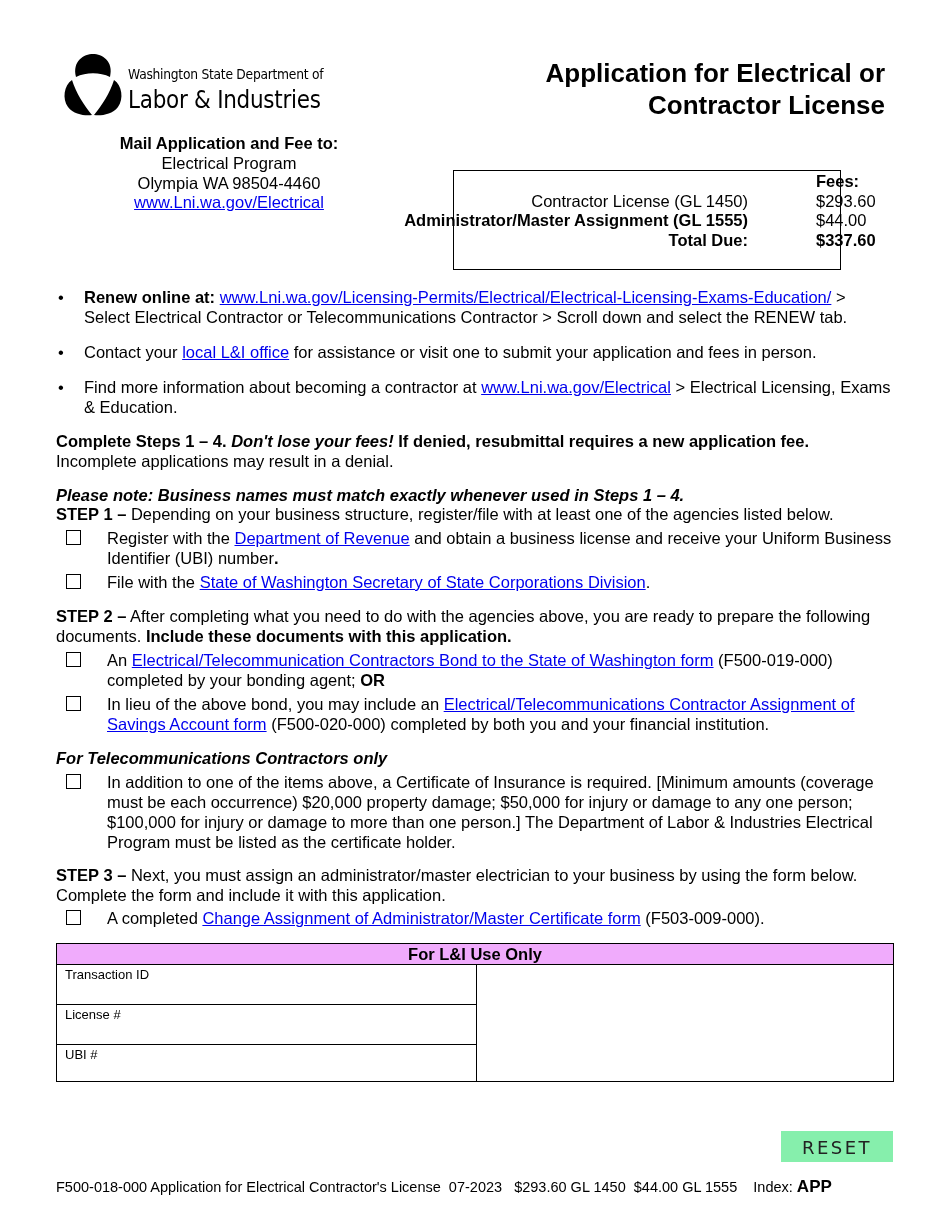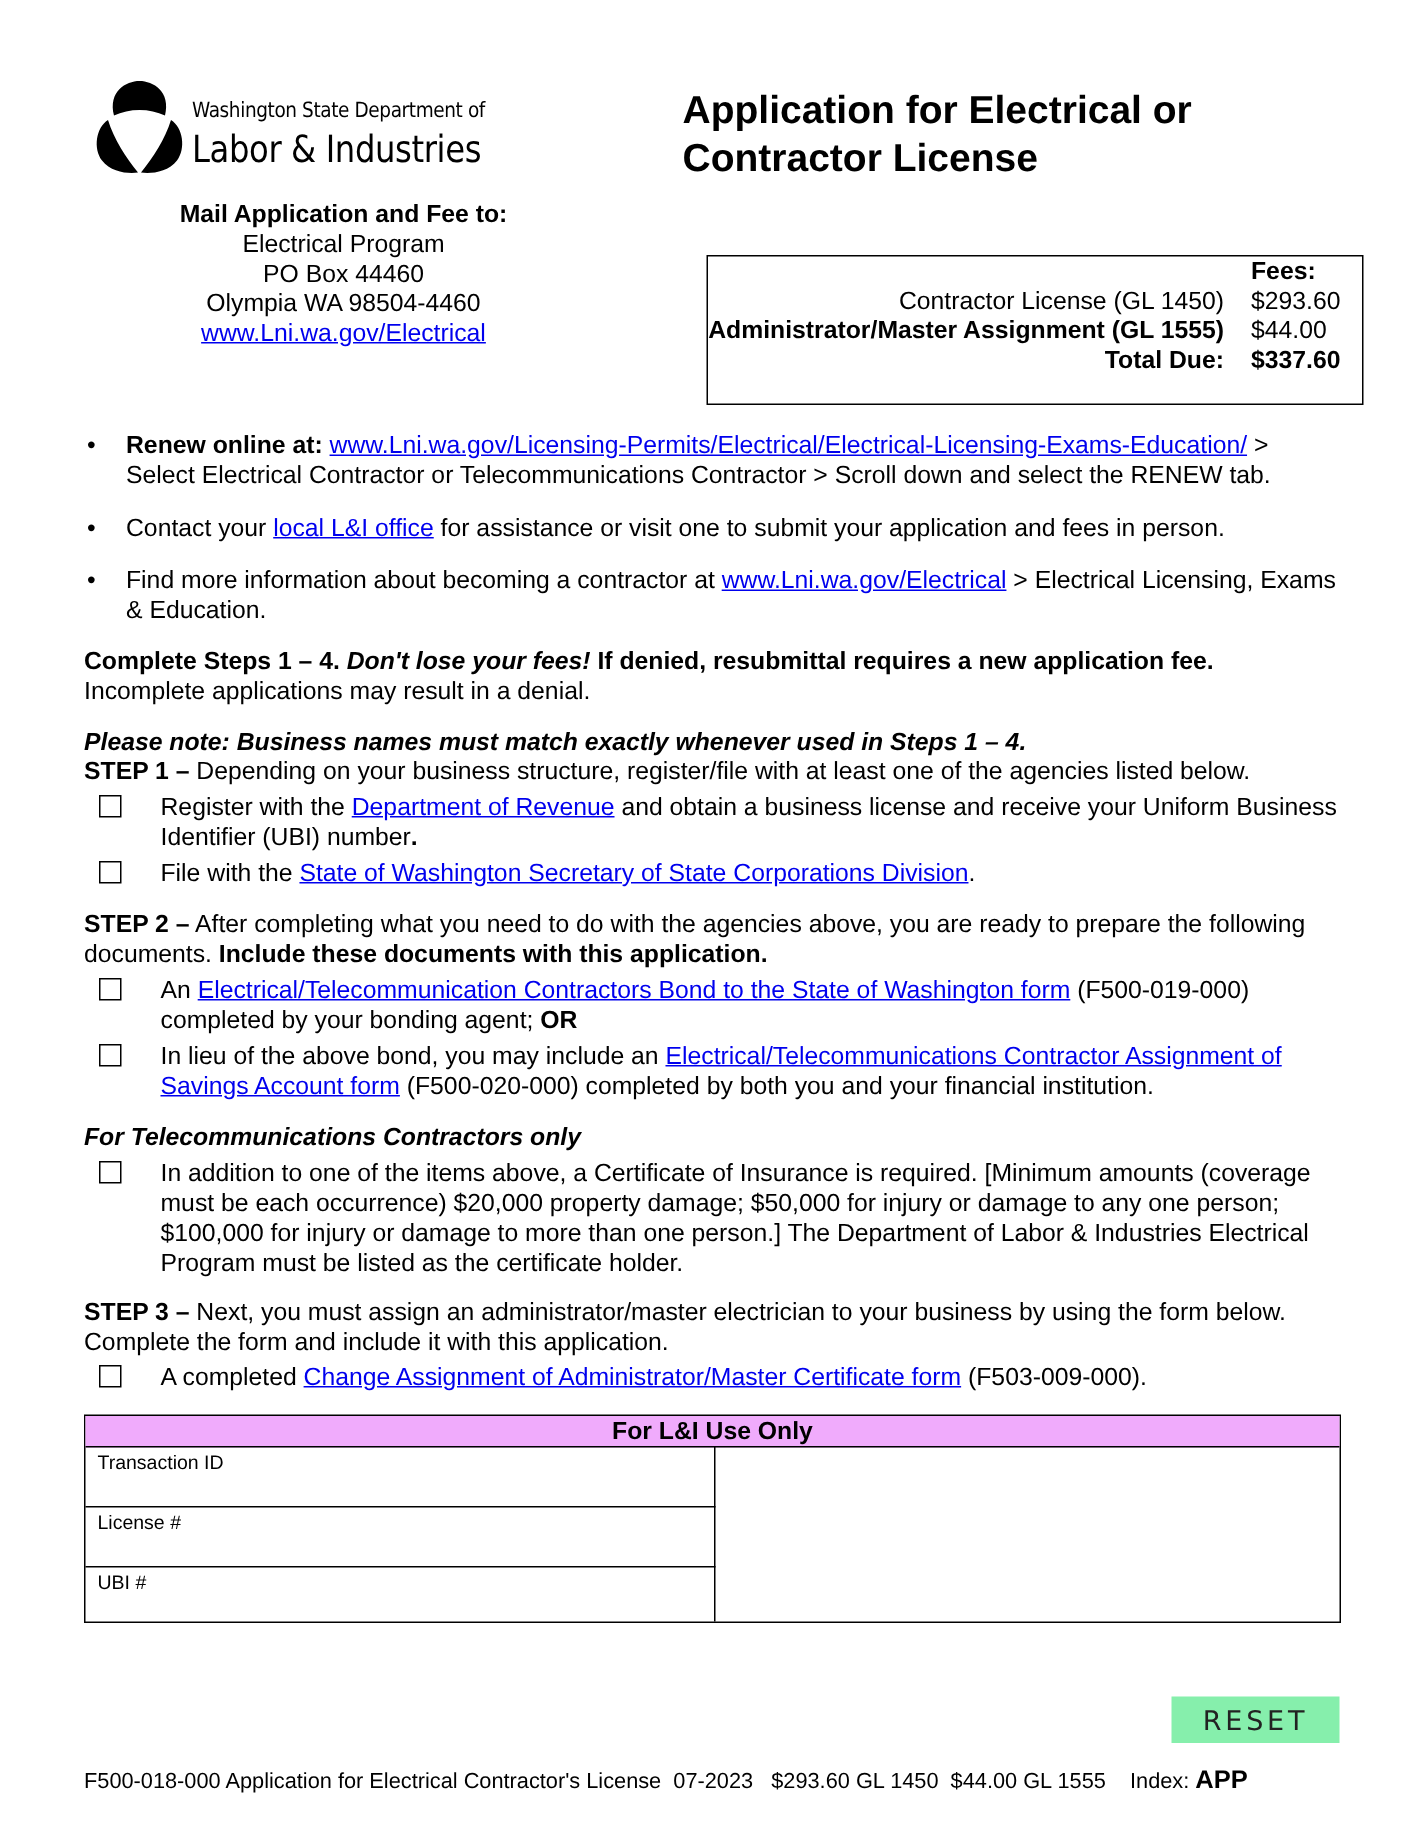--- a/index.html
+++ b/index.html
@@ -7,28 +7,28 @@
   a, .link { color: #0000ee; text-decoration: underline; cursor: pointer; }
   .abs { position: absolute; }
 
   
   .logo { left: 62px; top: 53px; width: 270px; height: 66px; }
   .logo-mark { position: absolute; left: 0; top: 0; width: 62px; height: 64px; }
   .logo-text1 { position: absolute; left: 66px; top: 13px; font-size: 14px; letter-spacing: -0.3px; font-family: "DejaVu Sans", sans-serif; transform: scaleX(0.88); transform-origin: left; white-space: nowrap; }
   .logo-text2 { position: absolute; left: 66px; top: 32px; font-size: 25px; font-family: "DejaVu Sans", sans-serif; transform: scaleX(0.86); transform-origin: left; white-space: nowrap; letter-spacing: -0.3px; }
 
   
-  .title { right: 65px; top: 57px; text-align: left; font-size: 26px; font-weight: bold; line-height: 32px; width: 430px; }
+  .title { right: 65px; top: 57px; text-align: right; font-size: 26px; font-weight: bold; line-height: 32px; width: 430px; }
 
   
   .mail { left: 64px; top: 134px; font-size: 16.5px; line-height: 19.8px; width: 330px; text-align: center; }
   .mail .bold { font-weight: bold; }
 
   
-  .fees { left: 471px; top: 170px; width: 438px; height: 100px; border: 1.3px solid #000; box-sizing: border-box; }
+  .fees { left: 453px; top: 170px; width: 388px; height: 100px; border: 1.3px solid #000; box-sizing: border-box; }
   .fees-row { position: absolute; font-size: 16.5px; white-space: nowrap; }
   .fees-label { right: 92px; text-align: right; }
   .fees-val { left: 362px; }
 
   
   .bullets { left: 56px; top: 287px; width: 840px; font-size: 16.5px; line-height: 20px; }
   .bullet { position: relative; padding-left: 28px; margin-bottom: 15px; }
   .bullet::before { content: "•"; position: absolute; left: 2px; top: 0; }
 
   .para { left: 56px; width: 840px; font-size: 16.5px; line-height: 20px; }
@@ -62,21 +62,20 @@
 </div>
 
 <div class="abs title">
   <div>Application for Electrical or</div>
   <div>Contractor License</div>
 </div>
 
 <div class="abs mail">
   <div class="bold">Mail Application and Fee to:</div>
   <div>Electrical Program</div>
-  <div>PO Box 44460</div>
   <div>Olympia WA 98504-4460</div>
   <div><a>www.Lni.wa.gov/Electrical</a></div>
 </div>
 
 <div class="abs fees">
   <div class="fees-row" style="left:362px; top:1px; font-weight:bold;">Fees:</div>
   <div class="fees-row fees-label" style="top:21px;">Contractor License (GL 1450)</div>
   <div class="fees-row fees-val" style="top:21px;">$293.60</div>
   <div class="fees-row fees-label" style="top:40px;font-weight:bold;">Administrator/Master Assignment (GL 1555)</div>
   <div class="fees-row fees-val" style="top:40px;">$44.00</div>

